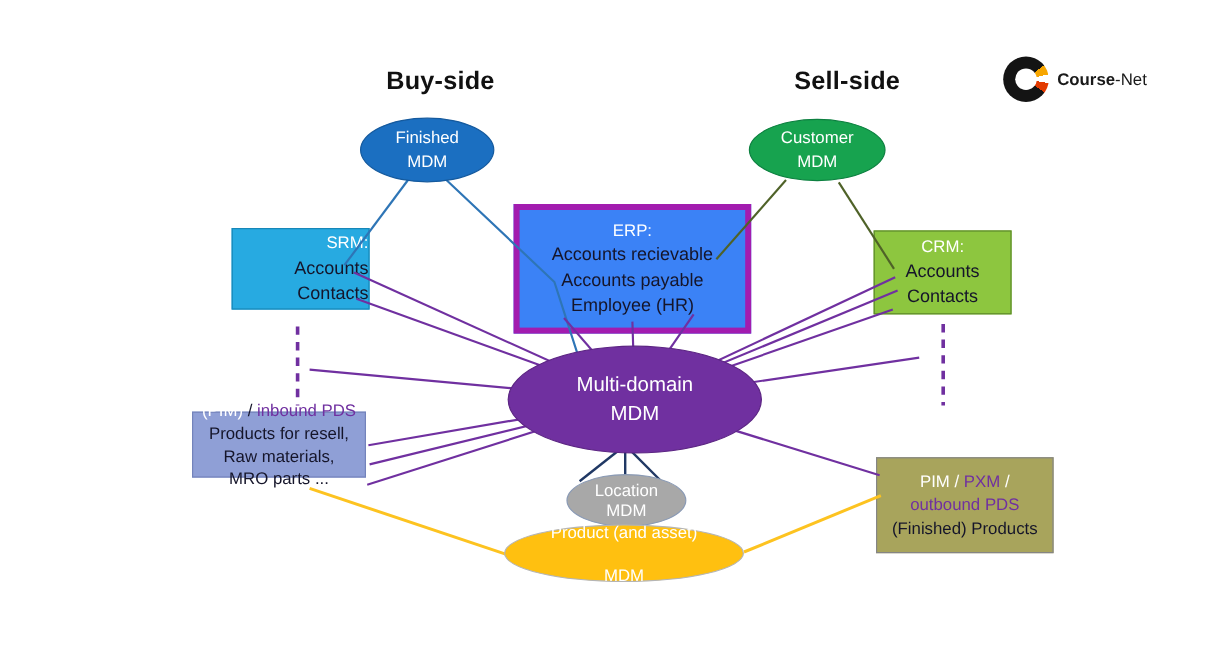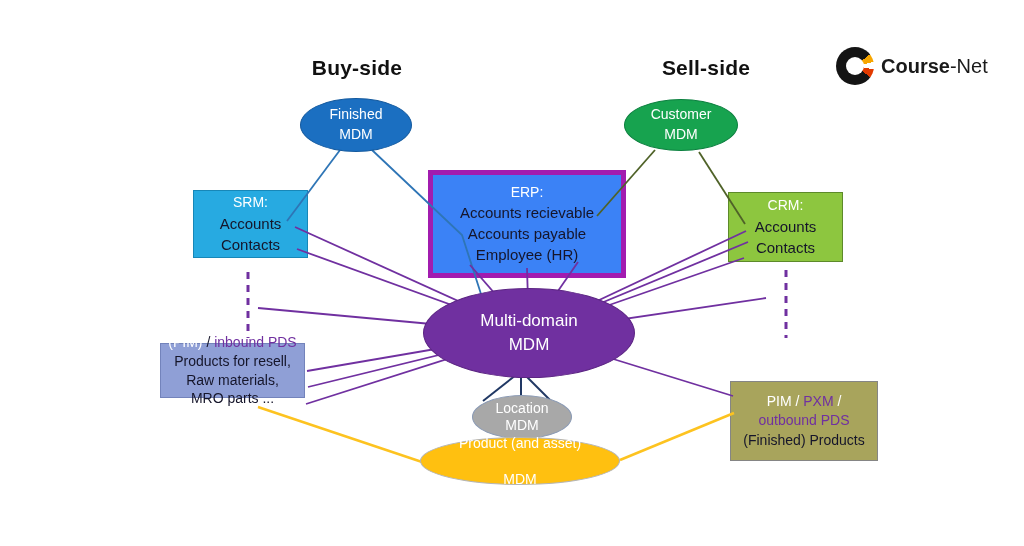--- a/index.html
+++ b/index.html
@@ -18,21 +18,21 @@
   }
   .ellipse{border-radius:50%;}
   .w{color:#fff;}
   .dk{color:#15152a;}
   .pu{color:#7030a0;}
   .f14{font-size:14px;}
   .f15{font-size:15px;}
   
   #supplier{left:300px;top:98px;width:112px;height:54px;background:#1b6fc1;border:1px solid #155a9e;}
   #customer{left:624px;top:99px;width:114px;height:52px;background:#17a34f;border:1px solid #0d8040;}
-  #srm{left:193px;top:190px;width:115px;height:68px;background:#27aae1;border:1px solid #1787b8;}
+  #srm{left:193px;top:190px;width:115px;height:68px;background:#27aae1;border:1px solid #1787b8;align-items:flex-end;}
   #erp{left:428px;top:170px;width:198px;height:108px;background:#3b82f6;border:5px solid #a21caf;}
   #crm{left:728px;top:192px;width:115px;height:70px;background:#8dc63f;border:1px solid #5d8a2a;}
   #mdm{left:423px;top:288px;width:212px;height:90px;background:#7030a0;border:1px solid #5c2583;font-size:17px;}
   #pim-left{left:160px;top:343px;width:145px;height:55px;background:#8f9fd6;border:1px solid #7383bb;font-size:14px;line-height:1.35;}
   #pim-right{left:730px;top:343px;width:148px;height:80px;background:#a8a45c;border:1px solid #858585;font-size:14px;line-height:1.4;margin-top:38px;}
   #location{left:472px;top:395px;width:100px;height:44px;background:#a8a8a8;border:1px solid #8a9ab5;line-height:1.25;}
   #product{left:420px;top:437px;width:200px;height:48px;background:#ffc010;border:1px solid #b5b5b5;line-height:1.3;gap:17px;}
   
   #wires{position:absolute;left:0;top:0;width:1024px;height:546px;pointer-events:none;}
   #wires line, #wires polyline{fill:none;}
@@ -42,29 +42,29 @@
   .ln{stroke:#203864;stroke-width:2;}
   .ly{stroke:#fdc320;stroke-width:2.5;}
   .ld{stroke:#7030a0;stroke-width:3;stroke-dasharray:7 6;}
   
   #logo{left:836px;top:45px;height:42px;display:flex;align-items:center;gap:7px;}
   .ring{
     width:38px;height:38px;border-radius:50%;position:relative;
     background:conic-gradient(#141414 0deg 52deg,#f7a600 52deg 78deg,#ffffff 78deg 100deg,#e23a00 100deg 126deg,#141414 126deg 360deg);
   }
   .ring-hole{position:absolute;left:10px;top:10px;width:18px;height:18px;border-radius:50%;background:#fff;}
-  .brand{font-size:20px;color:#1a1a1a;}
+  .brand{font-size:14px;color:#1a1a1a;}
   .brand b{font-weight:bold;}
 </style>
 </head>
 <body>
 
 <div id="canvas">
 
-  <div class="abs title" style="left:287px;top:56px;width:140px;">Buy-side</div>
+  <div class="abs title" style="left:297px;top:56px;width:140px;">Buy-side</div>
   <div class="abs title" style="left:636px;top:56px;width:140px;">Sell-side</div>
 
   <div class="node" id="srm">
     <div class="w f14">SRM:</div>
     <div class="dk f15">Accounts</div>
     <div class="dk f15">Contacts</div>
   </div>
 
   <div class="node" id="erp">
     <div class="w f14">ERP:</div>

